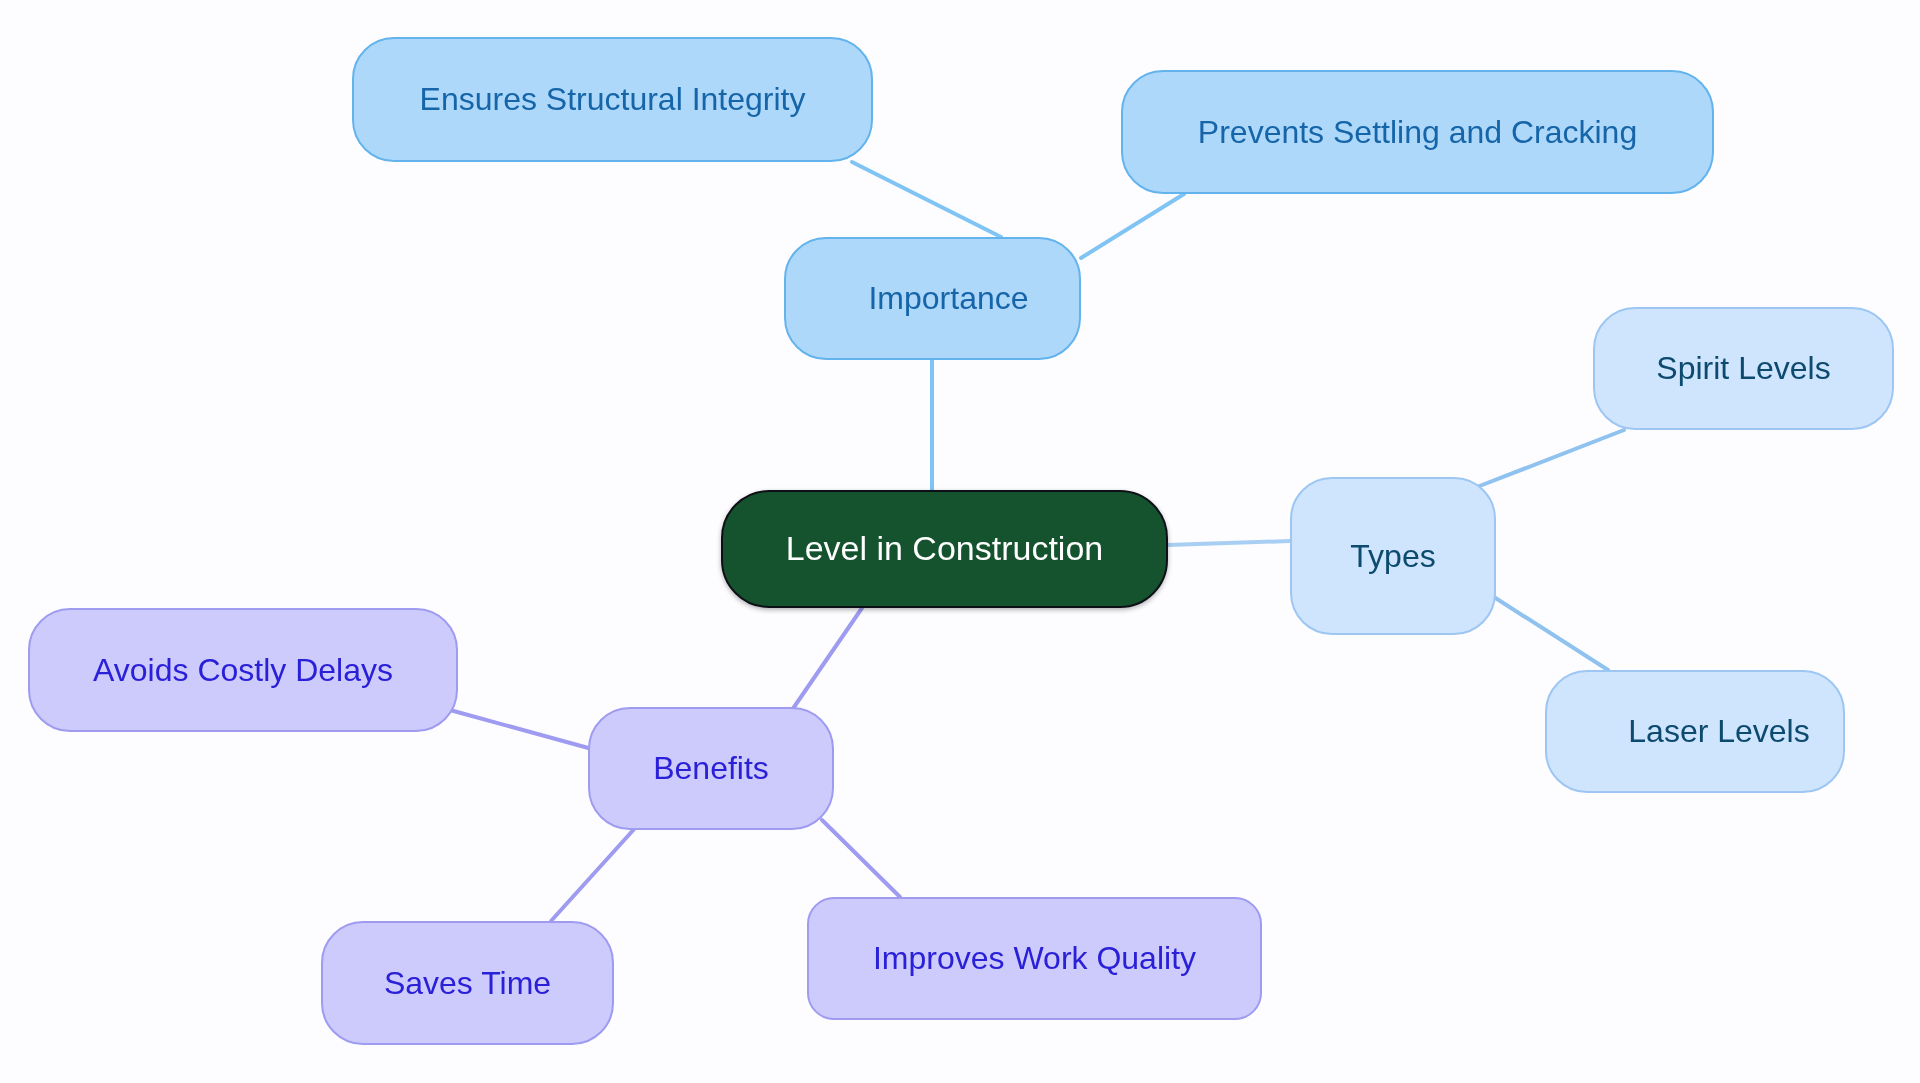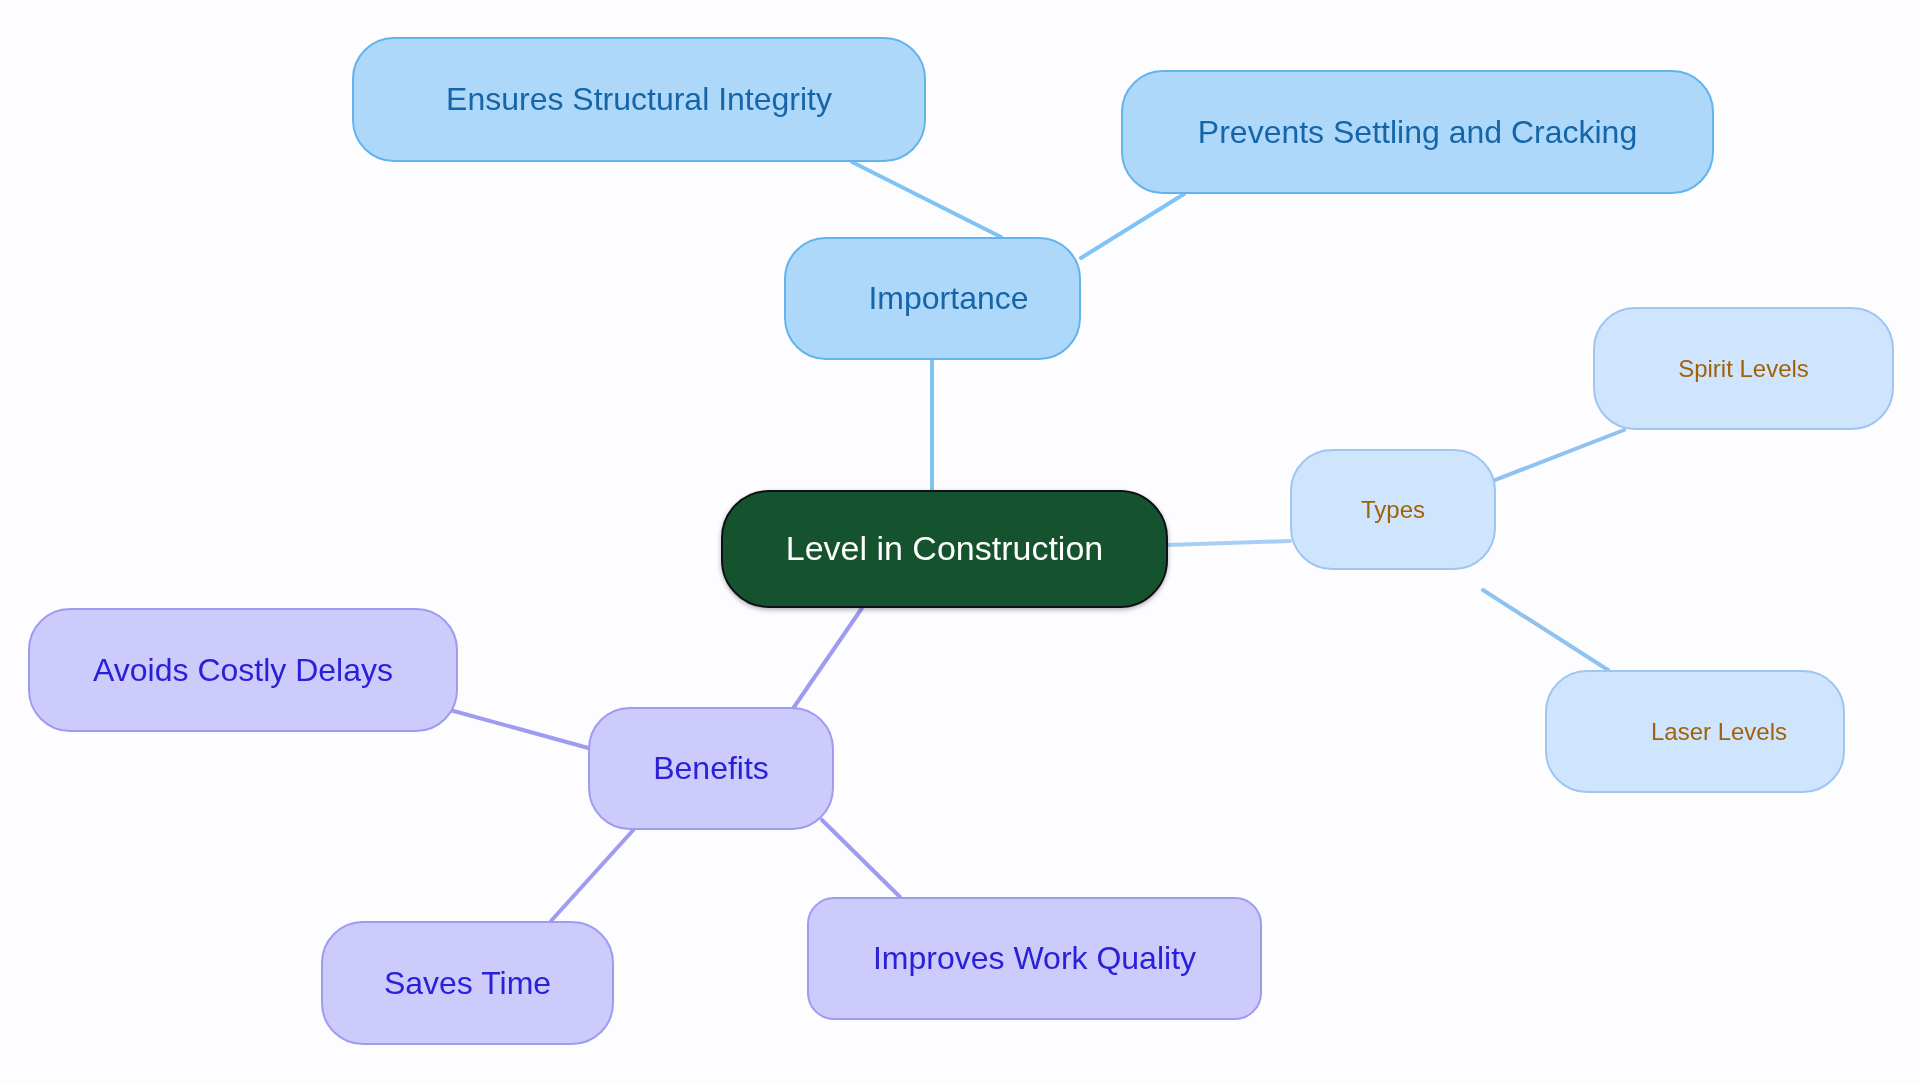--- a/index.html
+++ b/index.html
@@ -46,23 +46,23 @@
   .node-branch-blue {
     background: #aed8fa;
     border-color: #63b3ed;
     color: #1565a8;
     border-radius: 42px;
     font-size: 32px;
   }
   .node-branch-lightblue {
     background: #cfe4fd;
     border-color: #9dc6f2;
-    color: #a16207;
+    color: #0c4a6e;
     border-radius: 42px;
-    font-size: 24px;
+    font-size: 32px;
   }
   .node-branch-purple {
     background: #cdcbfb;
     border-color: #9e9bf0;
     color: #2a20d8;
     border-radius: 42px;
     font-size: 32px;
   }
 </style>
 </head>
@@ -81,27 +81,27 @@
       <line x1="636" y1="827" x2="551" y2="921" stroke="#9e9bf0" stroke-width="4" stroke-linecap="round"></line>
       <line x1="822" y1="820" x2="900" y2="897" stroke="#9e9bf0" stroke-width="4" stroke-linecap="round"></line>
     </svg>
   <div id="node-layer">
       <div class="node node-root" style="left: 721px; top: 490px; width: 447px; height: 118px;">
         <span>Level in Construction</span>
       </div>
       <div class="node node-branch-blue" style="left: 784px; top: 237px; width: 297px; height: 123px; padding-left: 32px;">
         <span>Importance</span>
       </div>
-      <div class="node node-branch-blue" style="left: 352px; top: 37px; width: 574px; height: 125px;">
+      <div class="node node-branch-blue" style="left: 352px; top: 37px; width: 521px; height: 125px;">
         <span>Ensures Structural Integrity</span>
       </div>
       <div class="node node-branch-blue" style="left: 1076px; top: 70px; width: 593px; height: 124px; margin-left: 45px;">
         <span>Prevents Settling and Cracking</span>
       </div>
-      <div class="node node-branch-lightblue" style="left: 1290px; top: 449px; width: 206px; height: 121px;">
+      <div class="node node-branch-lightblue" style="left: 1290px; top: 477px; width: 206px; height: 158px;">
         <span>Types</span>
       </div>
       <div class="node node-branch-lightblue" style="left: 1593px; top: 307px; width: 301px; height: 123px;">
         <span>Spirit Levels</span>
       </div>
       <div class="node node-branch-lightblue" style="left: 1545px; top: 670px; width: 300px; height: 123px; padding-left: 48px;">
         <span>Laser Levels</span>
       </div>
       <div class="node node-branch-purple" style="left: 588px; top: 707px; width: 246px; height: 123px;">
         <span>Benefits</span>

